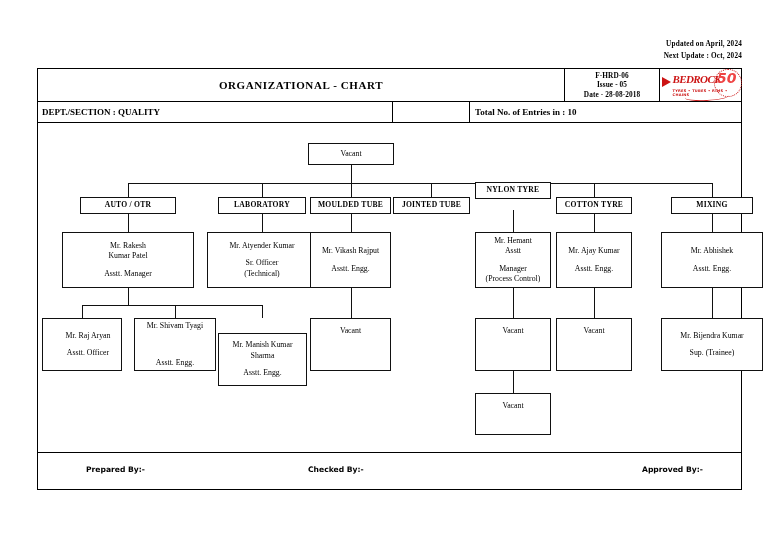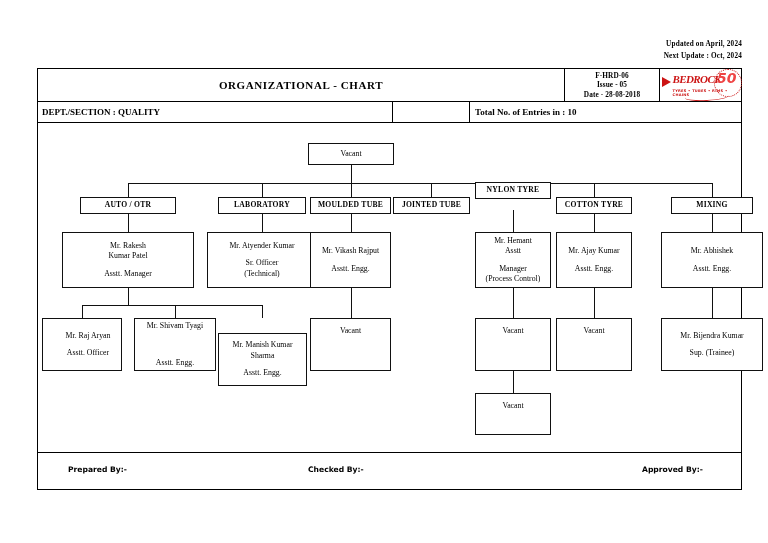--- a/index.html
+++ b/index.html
@@ -104,21 +104,21 @@
 
   
   #footer-row{
     position:absolute; left:0; top:384px; width:100%; height:36px;
   }
   .sign{
     position:absolute; top:12px;
     font-family:"DejaVu Sans", sans-serif;
     font-weight:bold; font-size:7.6px;
   }
-  #sign-prepared{ left:30px; }
+  #sign-prepared{ left:48px; }
   #sign-checked { left:270px; }
   #sign-approved{ left:604px; }
 
   
   .node{
     position:absolute; box-sizing:border-box;
     border:1.2px solid #111; background:#fff;
     display:flex; flex-direction:column;
     align-items:center; justify-content:center;
     text-align:center; line-height:10.5px;

